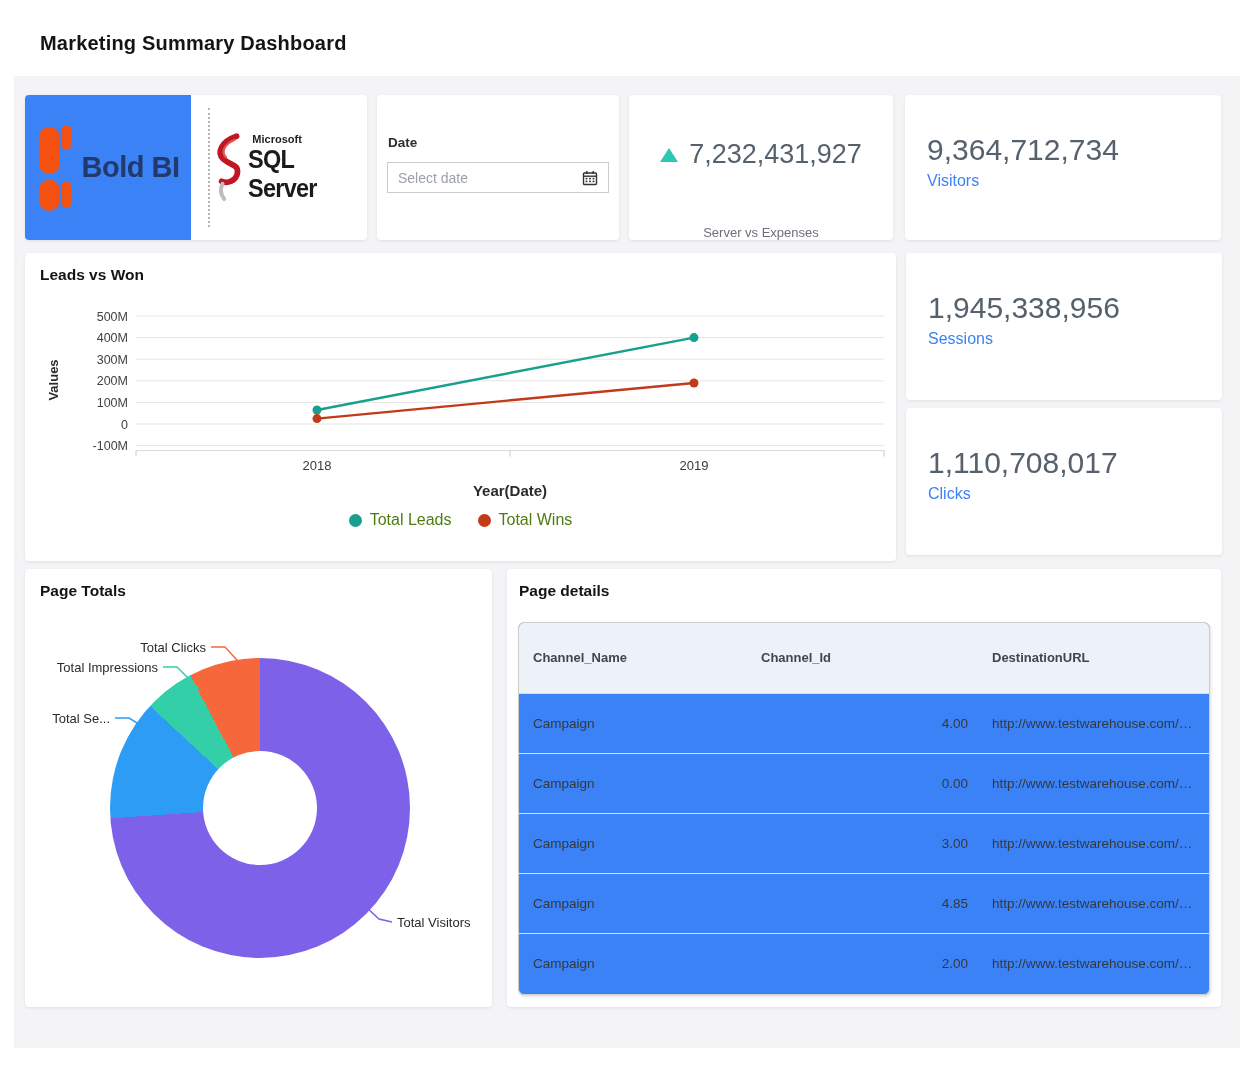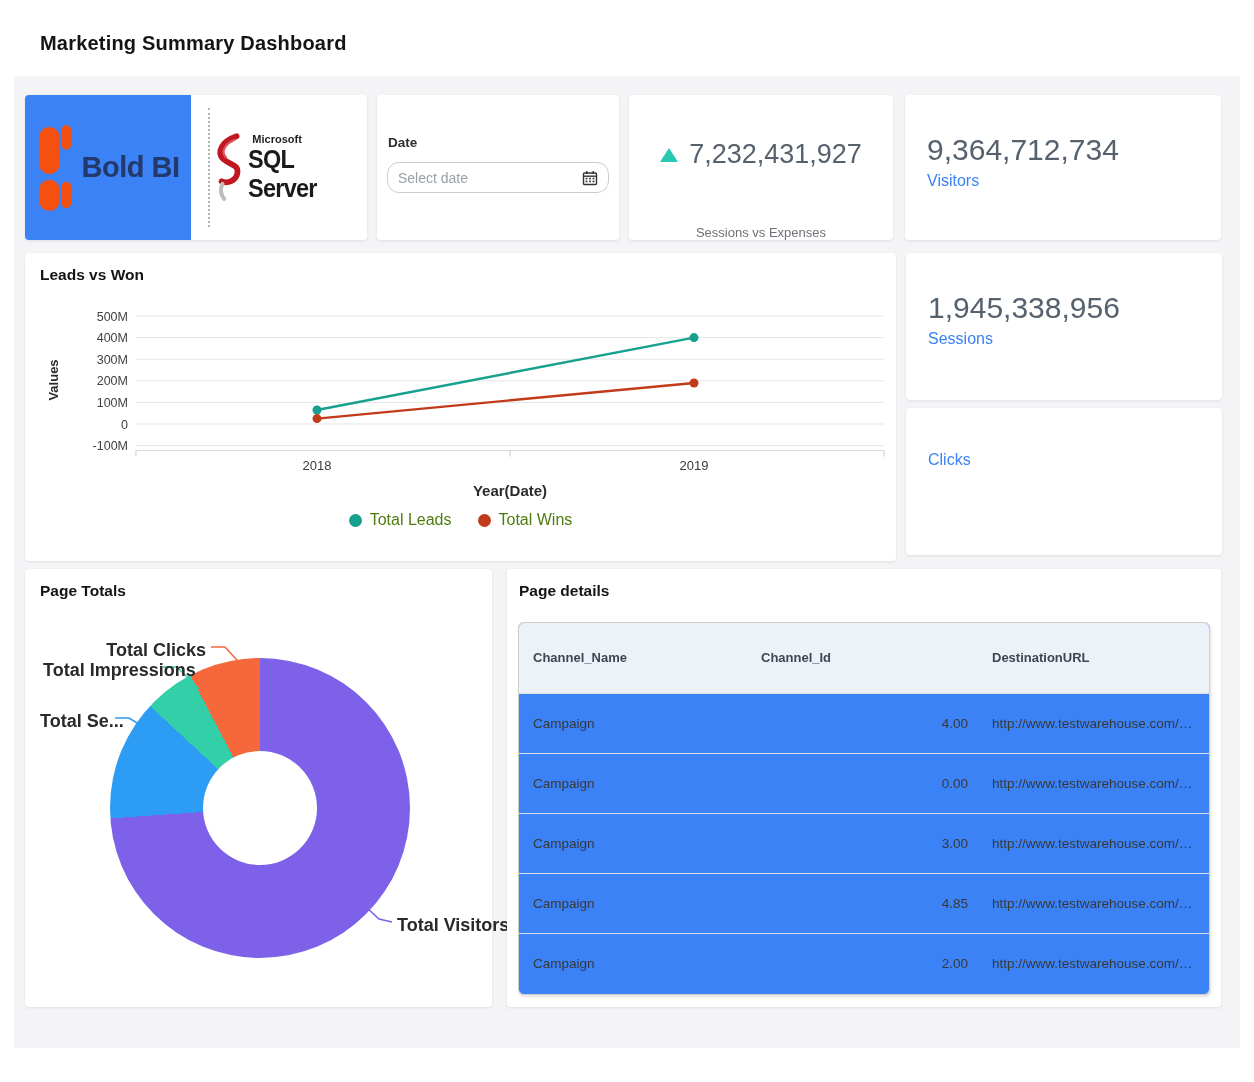--- a/index.html
+++ b/index.html
@@ -15,21 +15,21 @@
   .boldbi-text { font-size:29px; font-weight:700; letter-spacing:-.5px; }
   .logo-divider { position:absolute; left:183px; top:13px; height:119px; width:0; border-left:2px dotted #b5b5b5; }
   .sql-wrap { position:absolute; left:186px; top:0; width:156px; height:145px; display:flex; align-items:center; justify-content:center; }
   .sql-text { display:flex; flex-direction:column; margin-left:2px; }
   .ms-text { font-size:11px; font-weight:600; color:#1f1f1f; margin-left:4px; }
   .sqls-text { font-size:25px; font-weight:600; color:#1b1b1b; letter-spacing:-.8px; transform:scaleX(.94); transform-origin:left; }
 
   
   .date-card { left:377px; top:95px; width:242px; height:145px; }
   .date-label { position:absolute; left:11px; top:40px; font-size:13.5px; font-weight:600; color:#2e2e2e; }
-  .date-input { position:absolute; left:10px; top:67px; width:222px; height:31px; border:1px solid #c9ccd1; border-radius:12px; background:#fff; display:flex; align-items:center; padding:8px 10px; }
+  .date-input { position:absolute; left:10px; top:67px; width:222px; height:31px; border:1px solid #c9ccd1; border-radius:0; background:#fff; display:flex; align-items:center; padding:8px 10px; }
   .date-input input { flex:1; border:none; outline:none; font-size:14px; color:#444; background:transparent; font-family:inherit; }
   .date-input input::placeholder { color:#9ba1a8; }
 
   
   .revenue-card { left:629px; top:95px; width:264px; height:145px; display:flex; flex-direction:column; align-items:center; padding-top:44px;justify-content:space-between; }
   .revenue-row { display:flex; align-items:center; gap:11px; }
   .tri-up { width:0; height:0; border-left:9px solid transparent; border-right:9px solid transparent; border-bottom:14px solid #2ac8b2; }
   .kpi-value { font-size:27px; color:#56616e; }
   .revenue-label { margin-top:10px; font-size:13px; color:#6c7077; }
   .stat-card { width:316px; height:147px; padding:38px 0 0 22px; }
@@ -48,21 +48,21 @@
   .legend { position:absolute; left:0; top:258px; width:100%; display:flex; justify-content:center; gap:26px; }
   .legend-item { display:flex; align-items:center; gap:8px; cursor:pointer; }
   .legend-dot { width:13px; height:13px; border-radius:50%; }
   .legend-label { font-size:16px; color:#4d7c0f;text-align:right; }
 
   
   .totals-card { left:25px; top:569px; width:467px; height:438px; }
   .donut-ring { position:absolute; left:85px; top:89px; width:300px; height:300px; border-radius:50%; }
   .donut-hole { position:absolute; left:93px; top:93px; width:114px; height:114px; border-radius:50%; background:#fff; }
   .donut-overlay { position:absolute; left:0; top:0; pointer-events:none; }
-  .donut-label { position:absolute; font-size:18px; color:#2a2a2a; white-space:nowrap;font-weight:bold; }
+  .donut-label { position:absolute; font-size:13px; color:#2a2a2a; white-space:nowrap; }
   .lbl-clicks { left:51px; width:130px; top:71px; text-align:right; }
   .lbl-impressions { left:18px; width:115px; top:91px; text-align:right; }
   .lbl-sessions { left:15px; width:70px; top:142px; text-align:right; }
   .lbl-visitors { left:372px; top:346px; }
 
   
   .details-card { left:507px; top:569px; width:714px; height:438px; }
   .table-wrap { position:absolute; left:11px; top:53px; width:692px; height:373px; border:1px solid #cfcfcf; border-radius:6px; overflow:hidden; background:#3b82f6; box-shadow:1px 2px 3px rgba(0,0,0,.12); }
   table { width:100%; border-collapse:collapse; table-layout:fixed; }
   col.c1 { width:230px; } col.c2 { width:230px; } col.c3 { width:232px; }
@@ -123,34 +123,35 @@
         </g>
       </svg>
     </div>
   </div>
 
   <div class="card revenue-card">
     <div class="revenue-row">
       <span class="tri-up" style="border-bottom-color: rgb(42, 200, 178);"></span>
       <span class="kpi-value">7,232,431,927</span>
     </div>
-    <div class="revenue-label">Sessions vs Expenses</div>
+    <div class="revenue-label">Server vs Expenses</div>
   </div>
 
   <div class="card stat-card visitors-card">
     <div class="stat-value">9,364,712,734</div>
     <div class="stat-label">Visitors</div>
   </div>
 
   <div class="card stat-card sessions-card">
     <div class="stat-value">1,945,338,956</div>
     <div class="stat-label">Sessions</div>
   </div>
 
   <div class="card stat-card clicks-card">
+    <div class="stat-value">1,110,708,017</div>
     <div class="stat-label">Clicks</div>
   </div>
 
   <div class="card leads-card">
     <div class="card-heading">Leads vs Won</div>
     <svg id="leads-svg" width="871" height="308">
         <line x1="111" y1="63" x2="859" y2="63" stroke="#e5e5e5" stroke-width="1"></line>
         <text x="103" y="67.5" text-anchor="end" font-size="12.5" fill="#424242">500M</text>
         <line x1="111" y1="84.6" x2="859" y2="84.6" stroke="#e5e5e5" stroke-width="1"></line>
         <text x="103" y="89.1" text-anchor="end" font-size="12.5" fill="#424242">400M</text>

